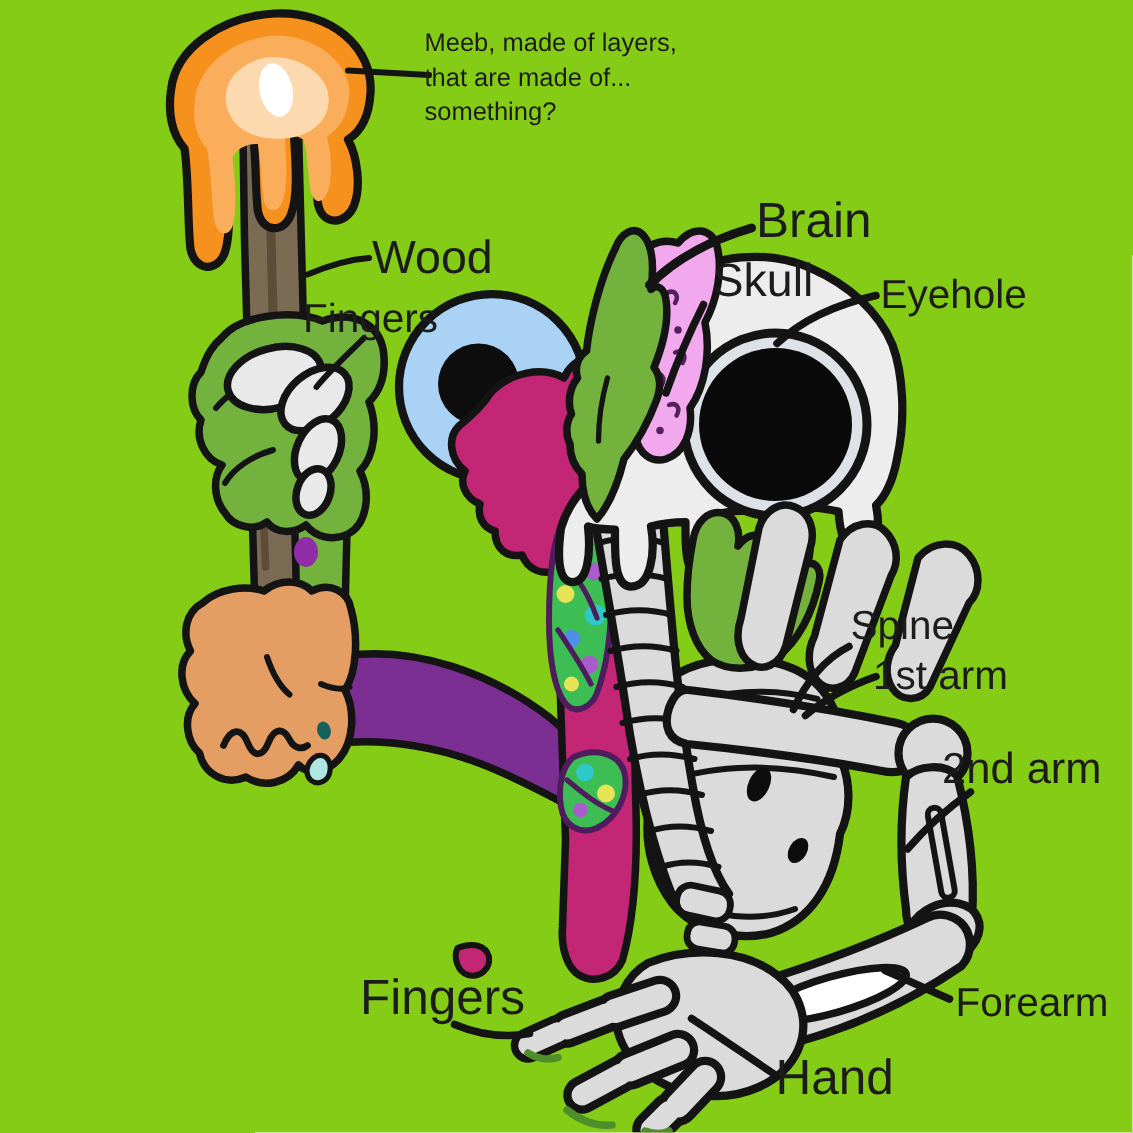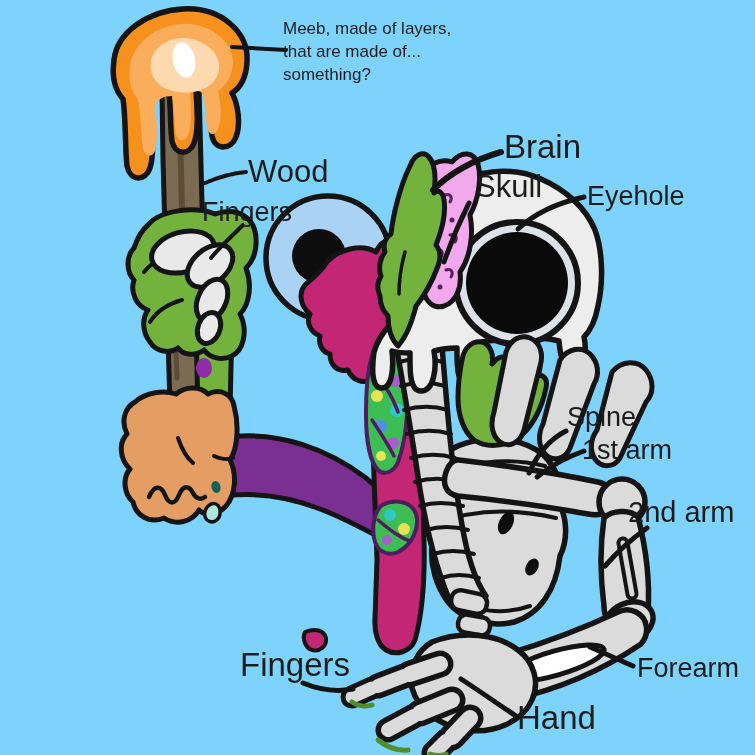--- a/index.html
+++ b/index.html
@@ -1,16 +1,16 @@
 <!DOCTYPE html>
 <html><head>
 <meta charset="utf-8">
 <style>
   html,body{margin:0;padding:0;background:#fff;}
-  .canvas{position:relative;width:755px;height:755px;background:#7dd3fc;overflow:hidden;}
+  .canvas{position:relative;width:755px;height:755px;background:#84cc16;overflow:hidden;}
   svg{display:block;}
   svg path, svg rect, svg circle, svg ellipse, svg line{stroke-linejoin:round;stroke-linecap:round;}
   text{font-family:"Liberation Sans", sans-serif;}
   .caption-text{font-size:17px;}
   .lbl{font-size:27px;}
   .lbl-lg{font-size:31px;}
   .lbl-xl{font-size:33px;}
   .lbl-md{font-size:29px;}
 </style>
 </head>

